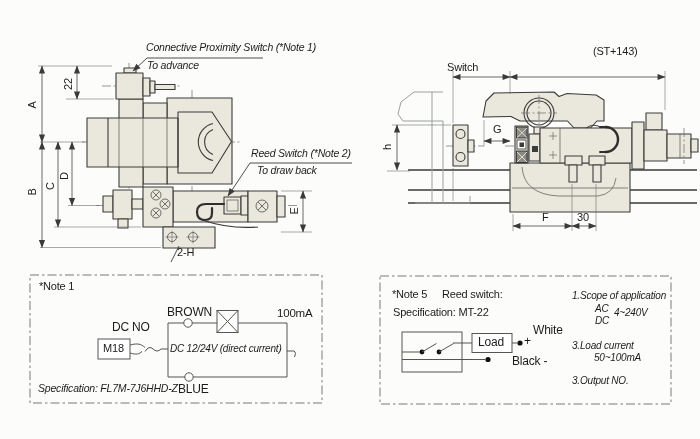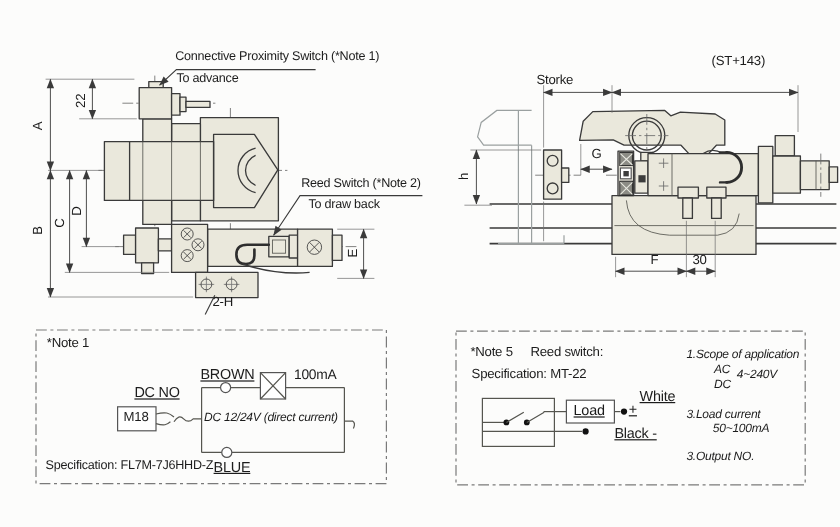--- a/index.html
+++ b/index.html
@@ -2,24 +2,24 @@
 <html><head>
 <meta charset="utf-8">
 <title>Stopper Cylinder Drawing</title>
 <style>
   html,body{margin:0;padding:0;}
   body{font-family:"Liberation Sans", sans-serif;}
   #stage{position:relative;width:700px;height:439px;background:#fcfcfb;overflow:hidden;}
   #art{position:absolute;left:0;top:0;}
   .lbl{position:absolute;white-space:nowrap;color:#1c1c1c;letter-spacing:-0.2px;line-height:1.05;}
   .s10{font-size:10px;font-style:italic;}
-  .s105{font-size:10.5px;}
+  .s105{font-size:10.5px;font-style:italic;}
   .s11{font-size:11px;}
-  .s115{font-size:11.5px;}
-  .s12{font-size:12px;text-decoration:underline;}
+  .s115{font-size:11.5px;margin-left:32px;}
+  .s12{font-size:12px;}
   .rot{transform:translate(-50%,-50%) rotate(-90deg);transform-origin:center;}
   .sh{fill:#eae8dc;stroke:#3a3a3a;stroke-width:1.1;stroke-linejoin:round;}
   .shw{fill:#ffffff;stroke:#555;stroke-width:1;}
   .ln{stroke:#3a3a3a;fill:none;stroke-width:1.1;}
   .thin{stroke:#55554f;fill:none;stroke-width:0.7;}
   .cl{stroke:#6a6a6a;fill:none;stroke-width:0.7;stroke-dasharray:9 2.5 2 2.5;}
   .dim{stroke:#3a3a3a;fill:none;stroke-width:0.75;}
   .ext{stroke:#6f6f6f;fill:none;stroke-width:0.6;}
   .ldr{stroke:#3a3a3a;fill:none;stroke-width:0.9;}
   .gh{stroke:#9aa0a0;fill:none;stroke-width:1;}
@@ -221,21 +221,21 @@
 <span class="lbl s105" style="left:251px;top:148px">Reed Switch (*Note 2)</span>
 <span class="lbl s105" style="left:257px;top:165px">To draw back</span>
 <span class="lbl s11 rot" style="left:69px;top:84px">22</span>
 <span class="lbl s11 rot" style="left:33px;top:105px">A</span>
 <span class="lbl s11 rot" style="left:33px;top:192px">B</span>
 <span class="lbl s11 rot" style="left:51px;top:186px">C</span>
 <span class="lbl s11 rot" style="left:65px;top:176px">D</span>
 <span class="lbl s11 rot" style="left:295px;top:211px">E</span>
 <span class="lbl s11" style="left:177px;top:247px">2-H</span>
 
-<span class="lbl s11" style="left:447px;top:62px">Storke</span>
+<span class="lbl s11" style="left:447px;top:62px">Switch</span>
 <span class="lbl s11" style="left:593px;top:46px">(ST+143)</span>
 <span class="lbl s11" style="left:493px;top:124px">G</span>
 <span class="lbl s11 rot" style="left:388px;top:147px">h</span>
 <span class="lbl s11" style="left:542px;top:212px">F</span>
 <span class="lbl s11" style="left:577px;top:212px">30</span>
 
 <span class="lbl s11" style="left:39px;top:281px">*Note 1</span>
 <span class="lbl s12" style="left:167px;top:306px">BROWN</span>
 <span class="lbl s115" style="left:245px;top:307px">100mA</span>
 <span class="lbl s12" style="left:112px;top:321px">DC NO</span>

